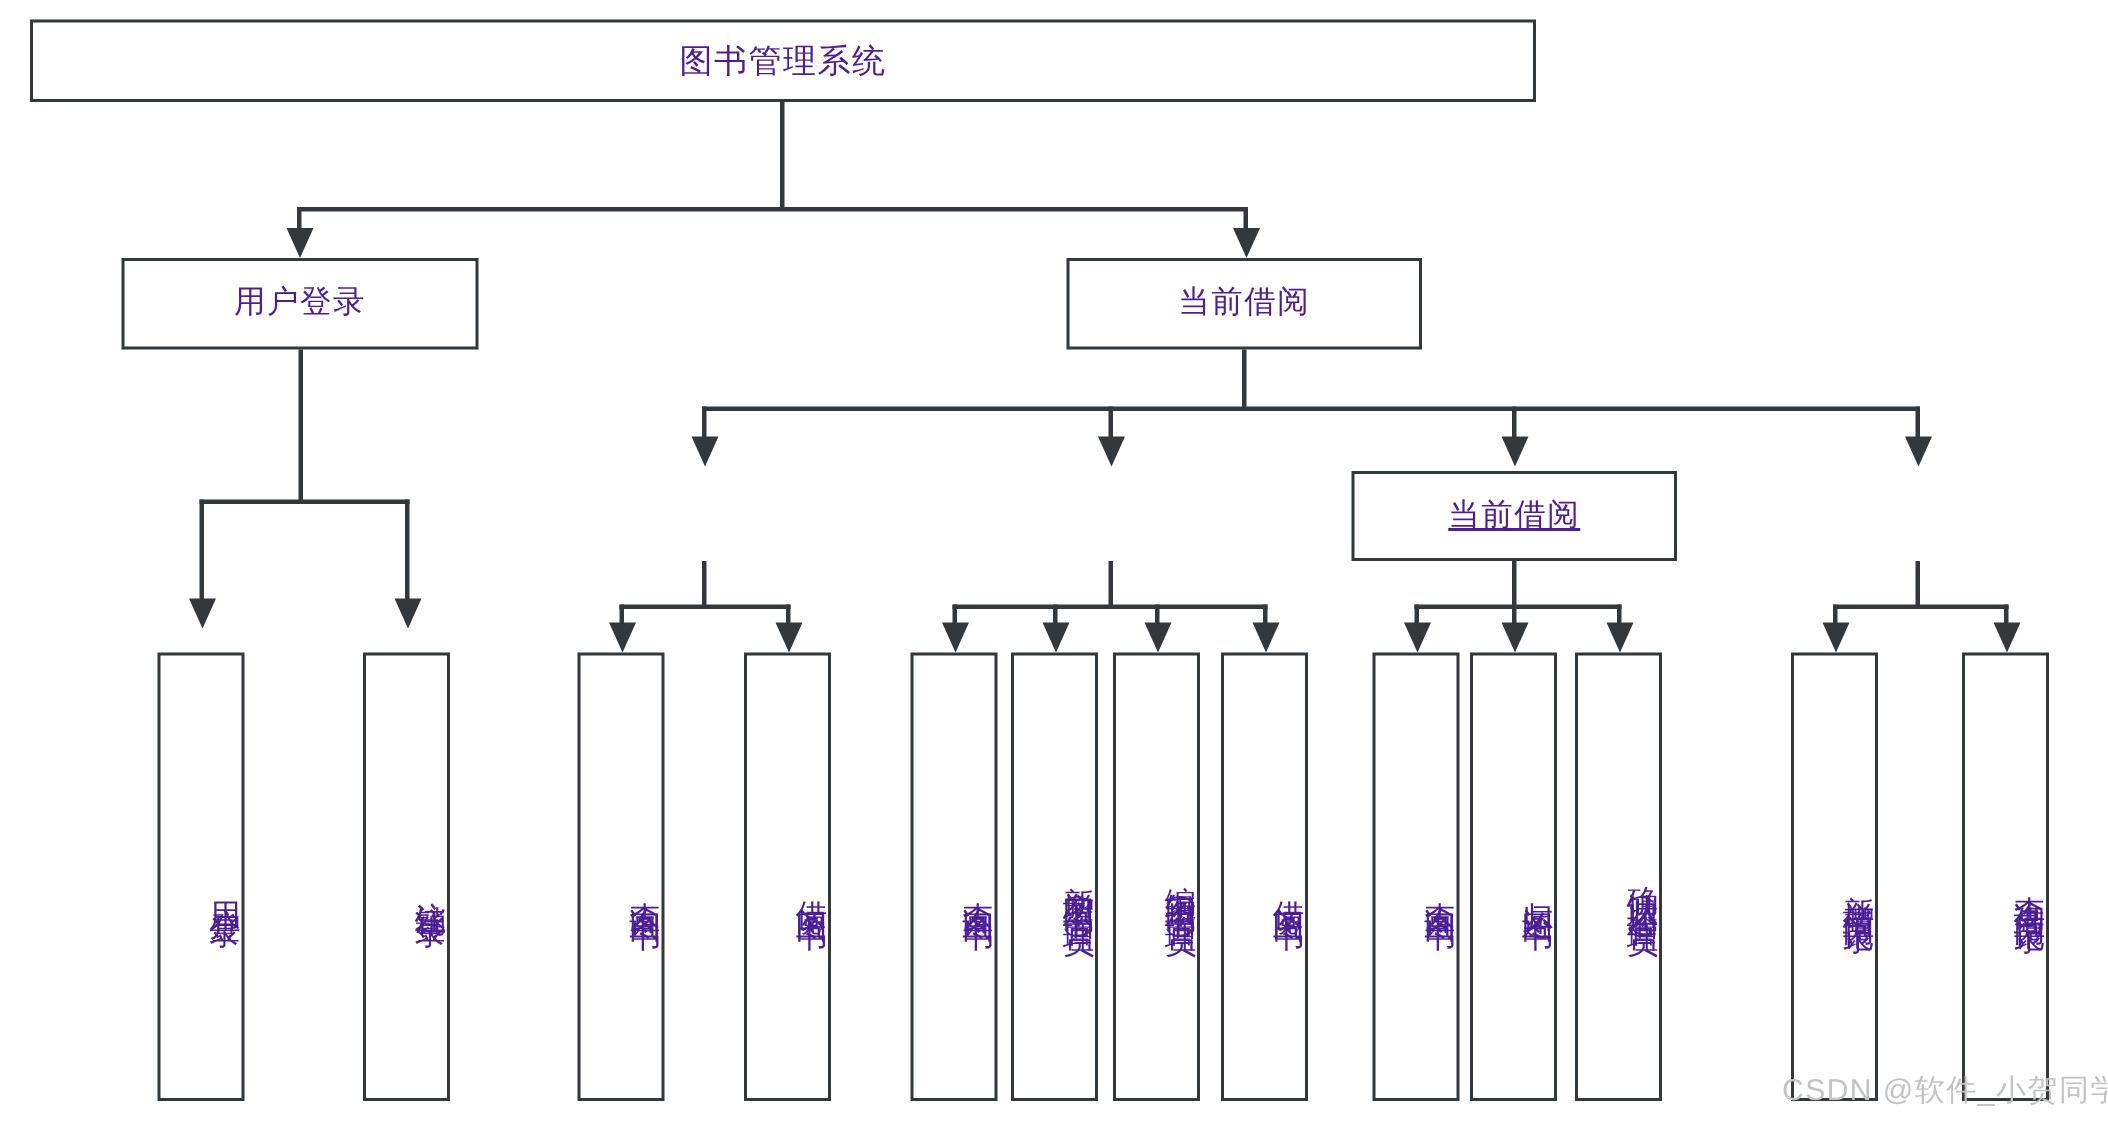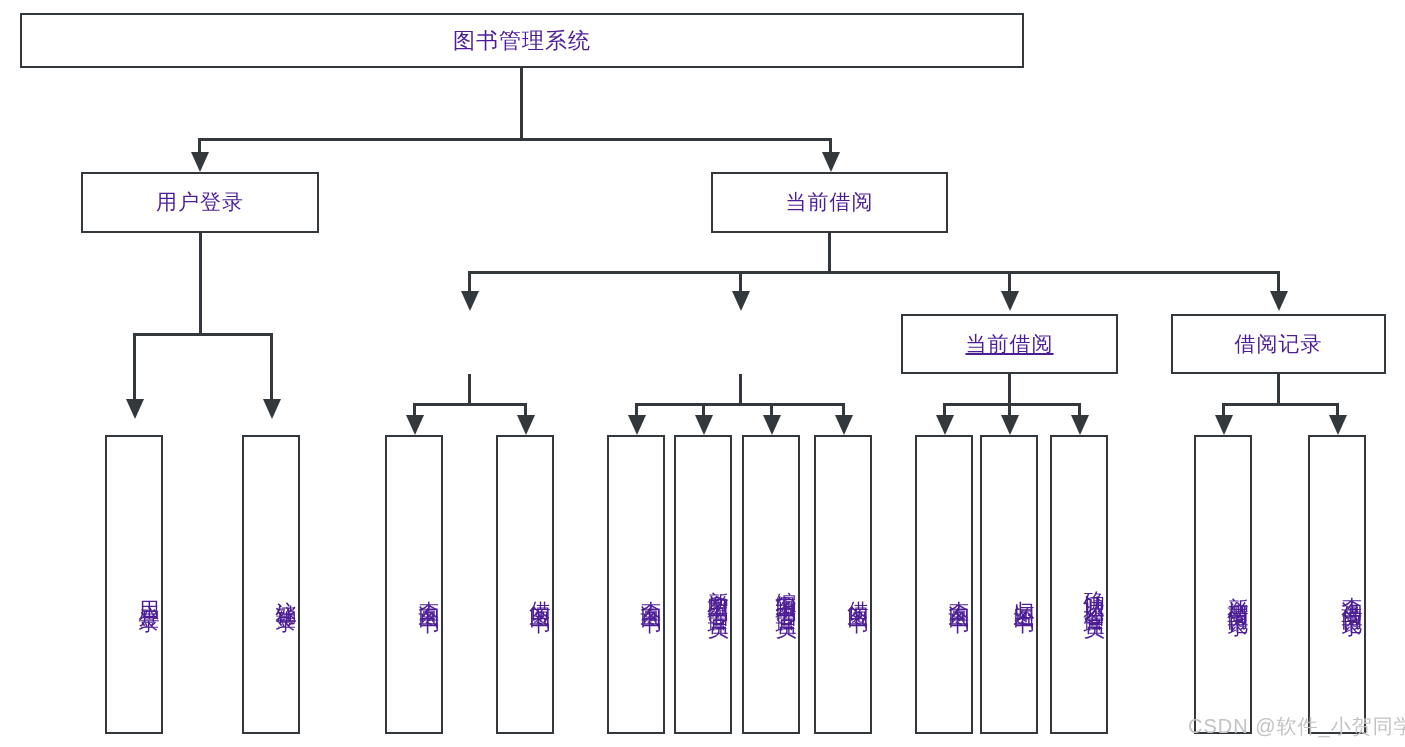--- a/index.html
+++ b/index.html
@@ -107,23 +107,20 @@
   <div class="edge v" style="left:739px; top:271px; width:3px; height:26px;"></div>
   <div class="arrow" style="left:732px; top:291px;"></div>
   <div class="edge v" style="left:1008px; top:271px; width:3px; height:26px;"></div>
   <div class="arrow" style="left:1001px; top:291px;"></div>
   <div class="edge v" style="left:1277px; top:271px; width:3px; height:26px;"></div>
   <div class="arrow" style="left:1270px; top:291px;"></div>
 
   <div class="node" style="left:901px; top:314px; width:217px; height:60px;text-decoration:underline;">
     <span>当前借阅</span>
   </div>
-  <div class="node" style="left:1171px; top:314px; width:215px; height:60px;">
-    <span>借阅记录</span>
-  </div>
 
   <div class="edge v" style="left:468px; top:374px; width:3px; height:32px;"></div>
   <div class="edge h" style="left:413px; top:403px; width:114px; height:3px;"></div>
   <div class="edge v" style="left:413px; top:403px; width:3px; height:18px;"></div>
   <div class="arrow" style="left:406px; top:415px;"></div>
   <div class="edge v" style="left:524px; top:403px; width:3px; height:18px;"></div>
   <div class="arrow" style="left:517px; top:415px;"></div>
 
   <div class="edge v" style="left:739px; top:374px; width:3px; height:32px;"></div>
   <div class="edge h" style="left:635px; top:403px; width:210px; height:3px;"></div>

